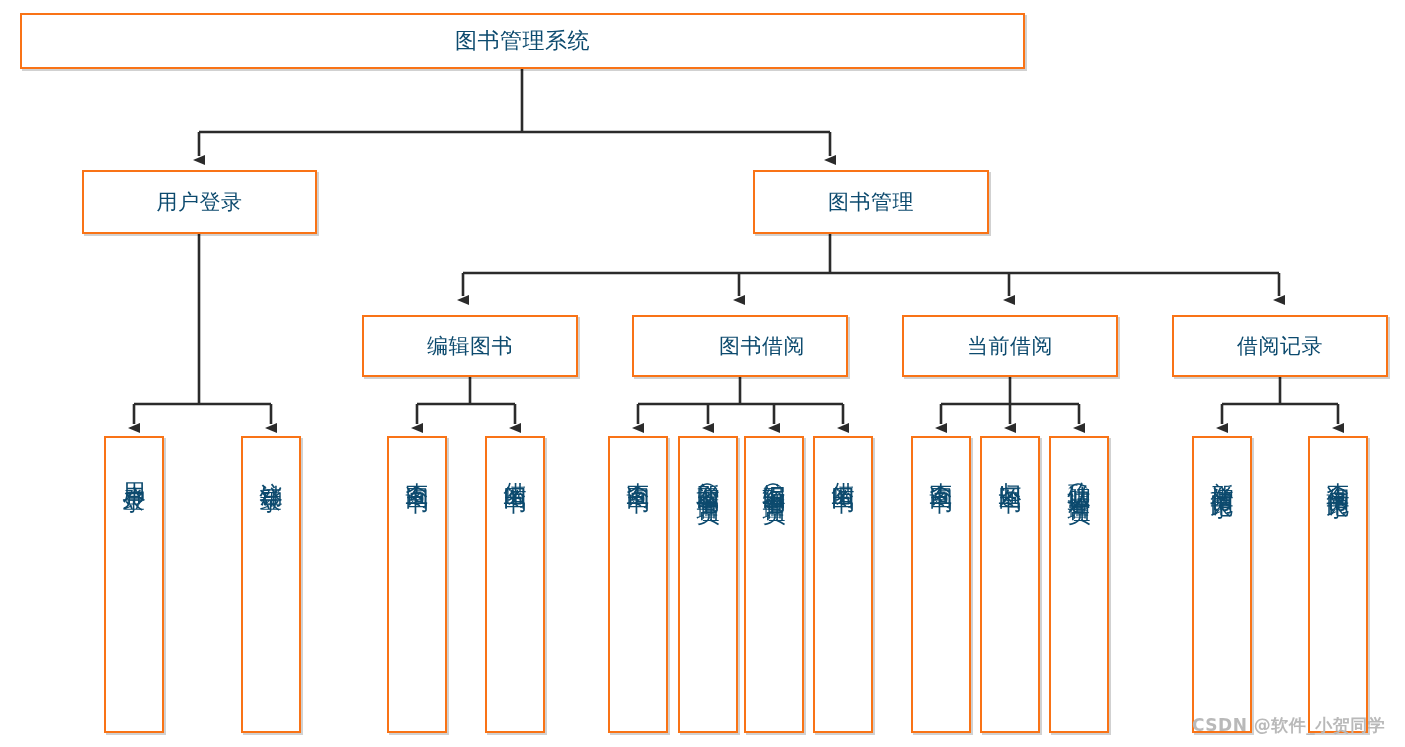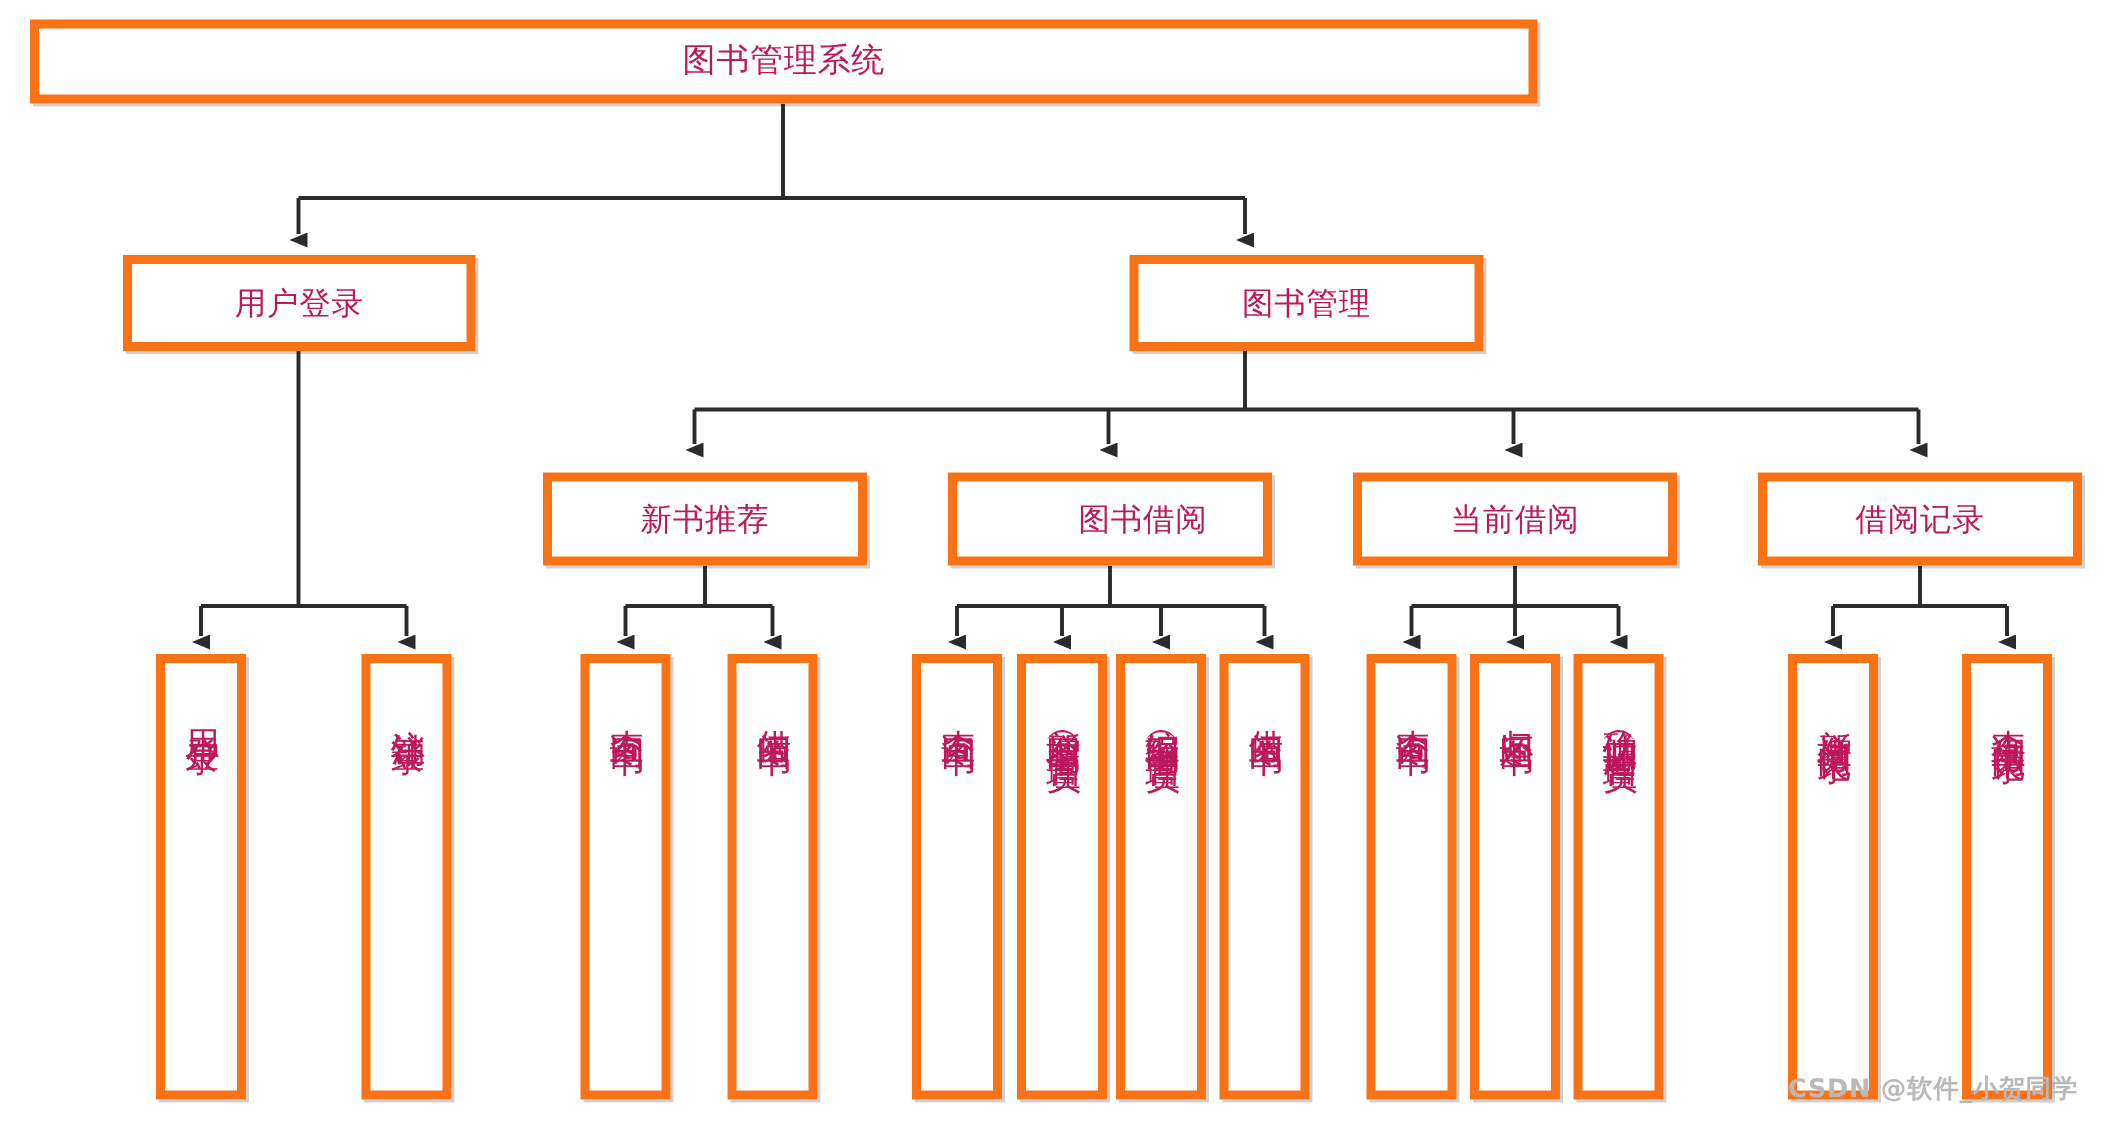--- a/index.html
+++ b/index.html
@@ -22,26 +22,26 @@
     left: 0;
     top: 0;
     width: 1405px;
     height: 747px;
     pointer-events: none;
   }
   .node {
     position: absolute;
     box-sizing: border-box;
     background: #ffffff;
-    border: 6px solid #f97316;
+    border: 2px solid #f97316;
     box-shadow: 2px 2px 0 rgba(0,0,0,0.18);
     display: flex;
     align-items: center;
     justify-content: center;
-    color: #be185d;
+    color: #0c4a6e;
   }
   .node .lbl {
     display: block;
     text-align: center;
     line-height: 1.25;
     white-space: nowrap;
   }
   .node.horiz .lbl {
     font-size: 21px;
     letter-spacing: 0.5px;
@@ -133,21 +133,21 @@
   </div>
 
   <div class="node horiz" style="left:82px; top:170px; width:235px; height:64px;">
     <span class="lbl">用户登录</span>
   </div>
   <div class="node horiz" style="left:712px; top:170px; width:236px; height:64px;margin-left:41px;">
     <span class="lbl">图书管理</span>
   </div>
 
   <div class="node horiz" style="left:362px; top:315px; width:216px; height:62px;">
-    <span class="lbl">新书推荐</span>
+    <span class="lbl">编辑图书</span>
   </div>
   <div class="node horiz" style="left:632px; top:315px; width:216px; height:62px;padding-left:44px;">
     <span class="lbl">图书借阅</span>
   </div>
   <div class="node horiz" style="left:902px; top:315px; width:216px; height:62px;">
     <span class="lbl">当前借阅</span>
   </div>
   <div class="node horiz" style="left:1172px; top:315px; width:216px; height:62px;">
     <span class="lbl">借阅记录</span>
   </div>

